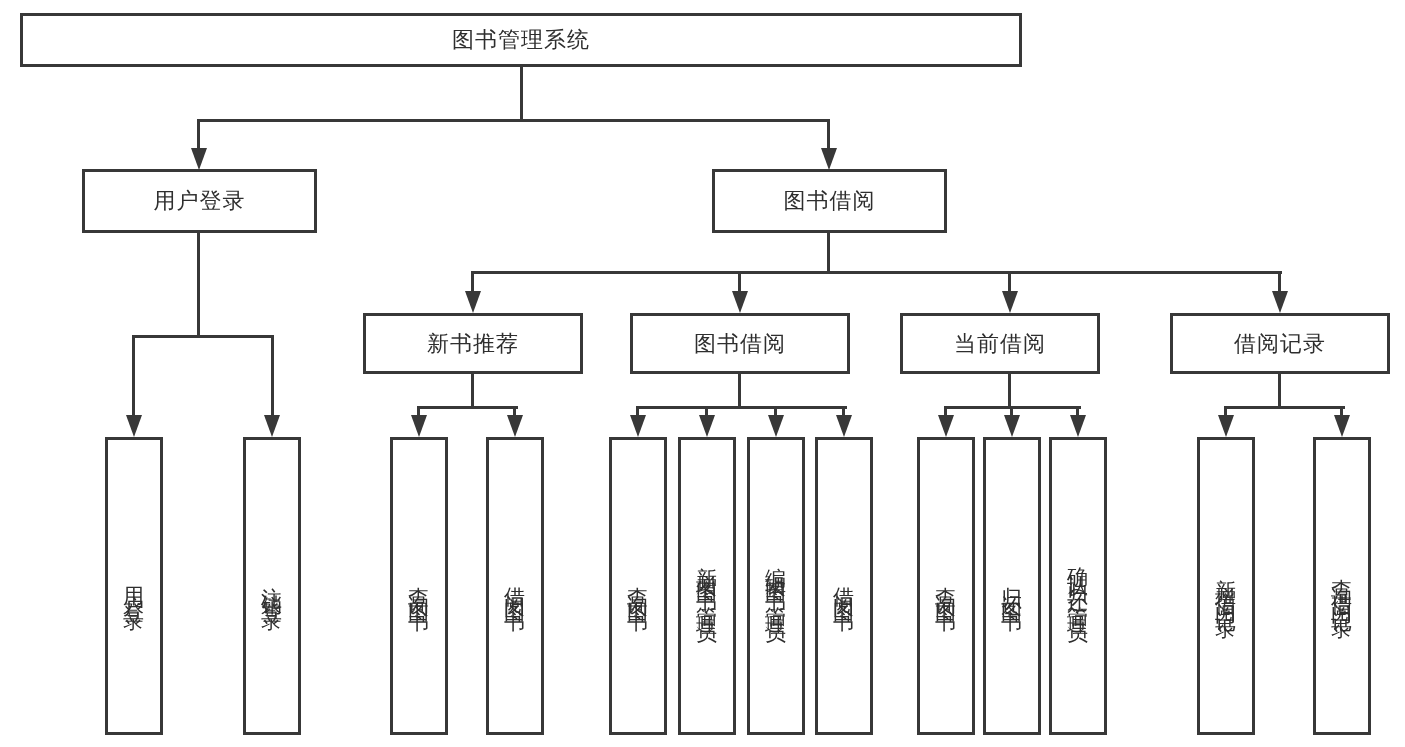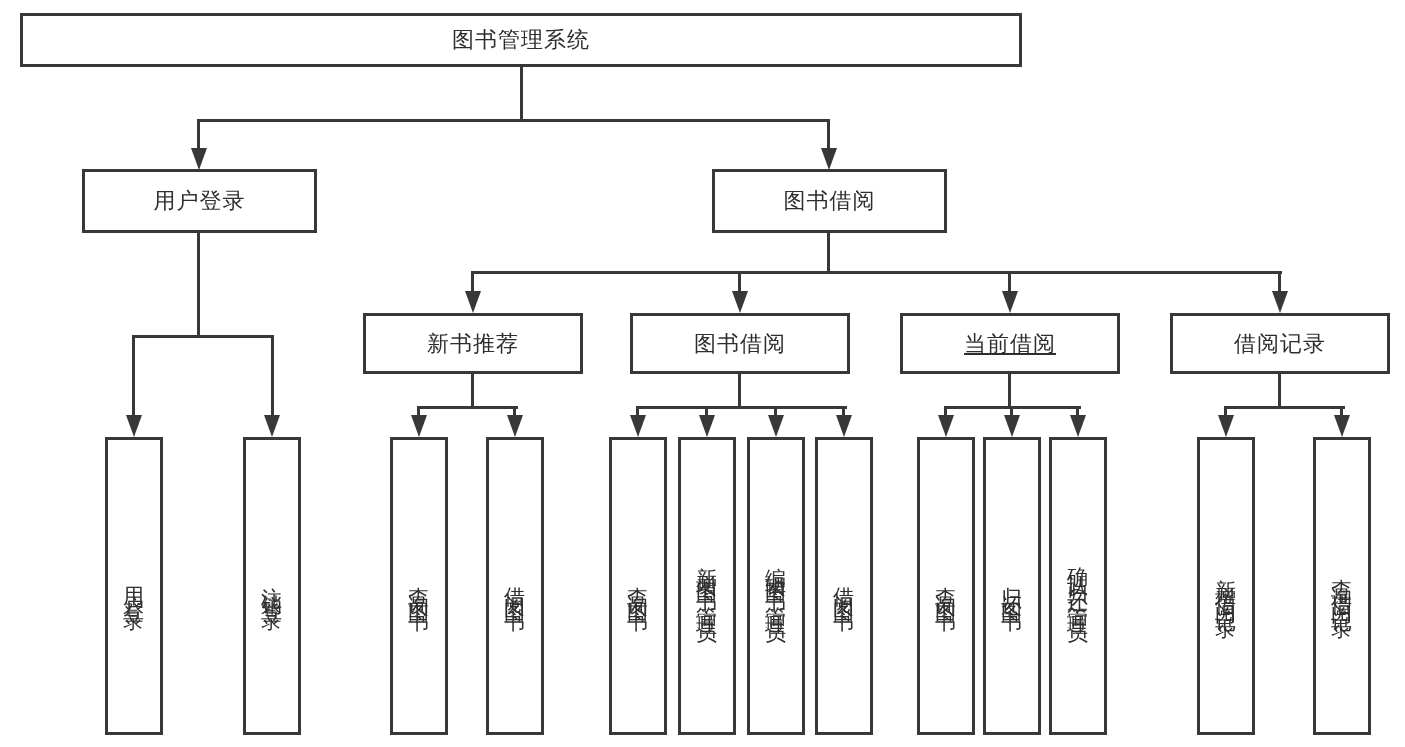--- a/index.html
+++ b/index.html
@@ -35,21 +35,21 @@
 
 <div id="canvas">
 
   <div class="box" style="left:20px;top:13px;width:1002px;height:54px;">图书管理系统</div>
 
   <div class="box" style="left:82px;top:169px;width:235px;height:64px;">用户登录</div>
   <div class="box" style="left:712px;top:169px;width:235px;height:64px;">图书借阅</div>
 
   <div class="box" style="left:363px;top:313px;width:220px;height:61px;">新书推荐</div>
   <div class="box" style="left:630px;top:313px;width:220px;height:61px;">图书借阅</div>
-  <div class="box" style="left:900px;top:313px;width:220px;height:61px;text-decoration:underline;">当前借阅</div>
+  <div class="box" style="left:900px;top:313px;width:200px;height:61px;">当前借阅</div>
   <div class="box" style="left:1170px;top:313px;width:220px;height:61px;">借阅记录</div>
 
   <div class="box vbox" style="left:105px;top:437px;width:58px;height:298px;">用户登录</div>
   <div class="box vbox" style="left:243px;top:437px;width:58px;height:298px;">注销登录</div>
 
   <div class="box vbox" style="left:390px;top:437px;width:58px;height:298px;">查询图书</div>
   <div class="box vbox" style="left:486px;top:437px;width:58px;height:298px;">借阅图书</div>
 
   <div class="box vbox" style="left:609px;top:437px;width:58px;height:298px;">查询图书</div>
   <div class="box vbox" style="left:678px;top:437px;width:58px;height:298px;">新增图书（管理员）</div>

